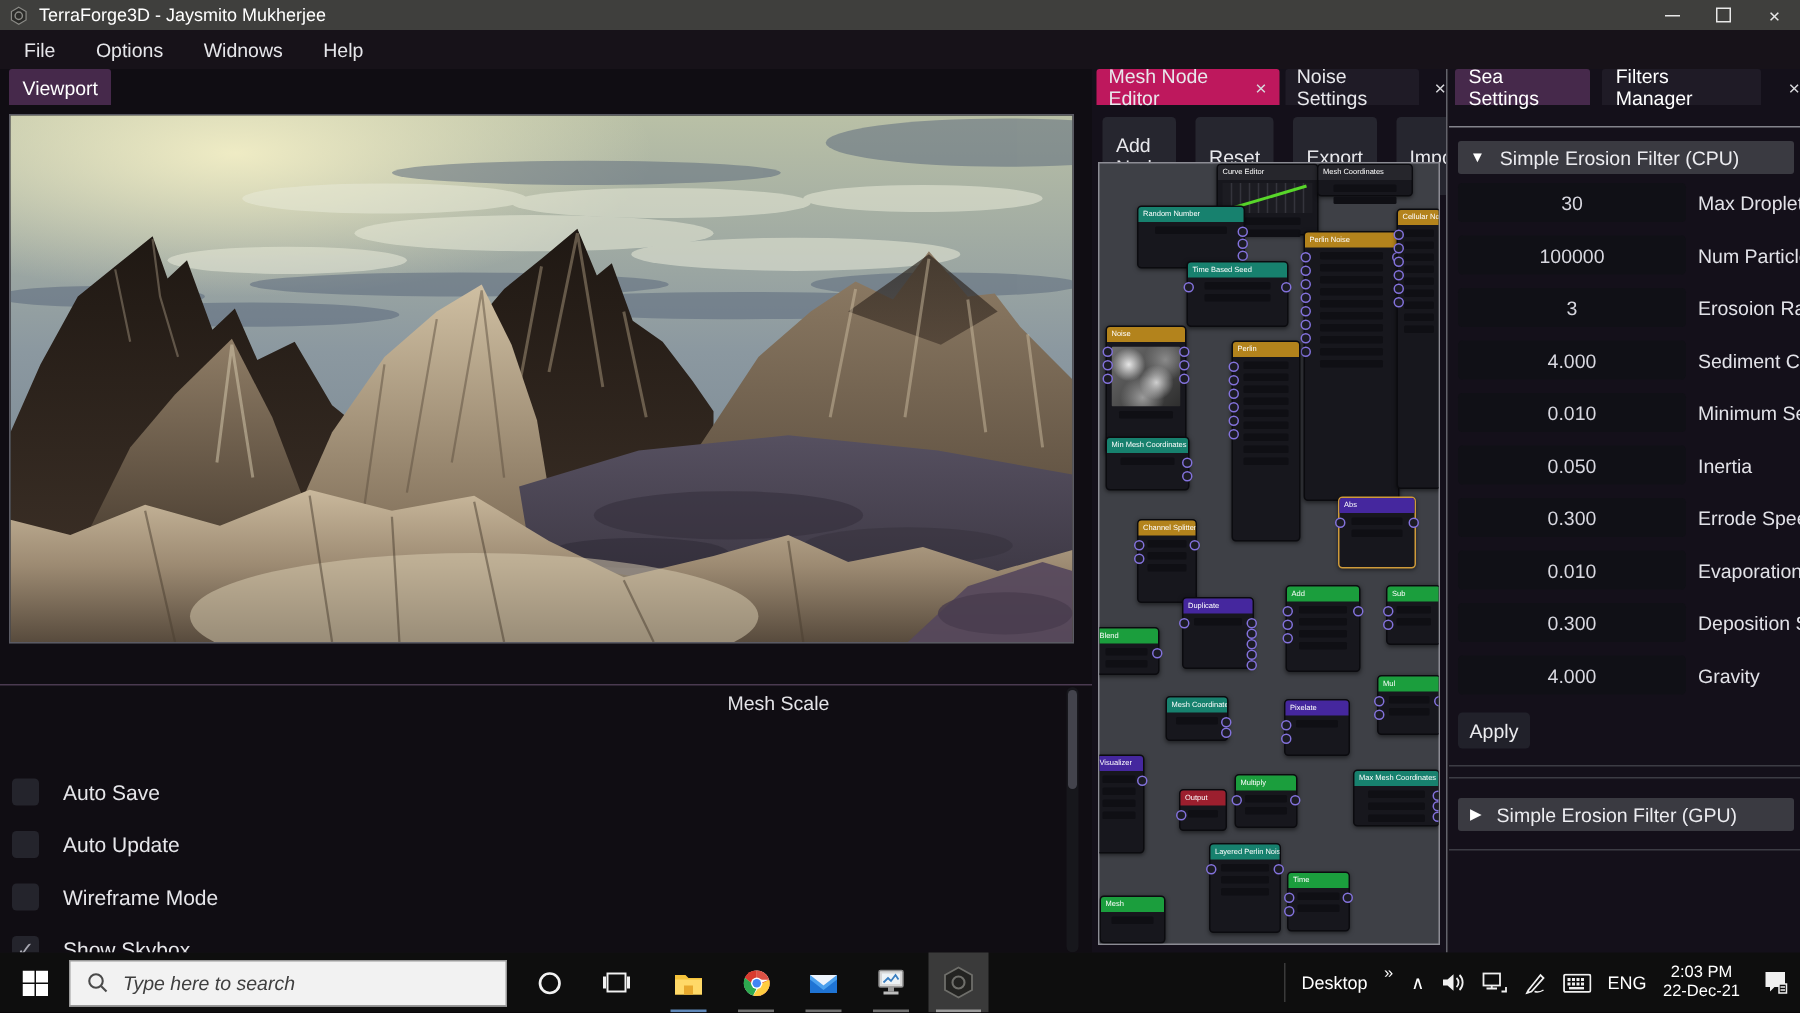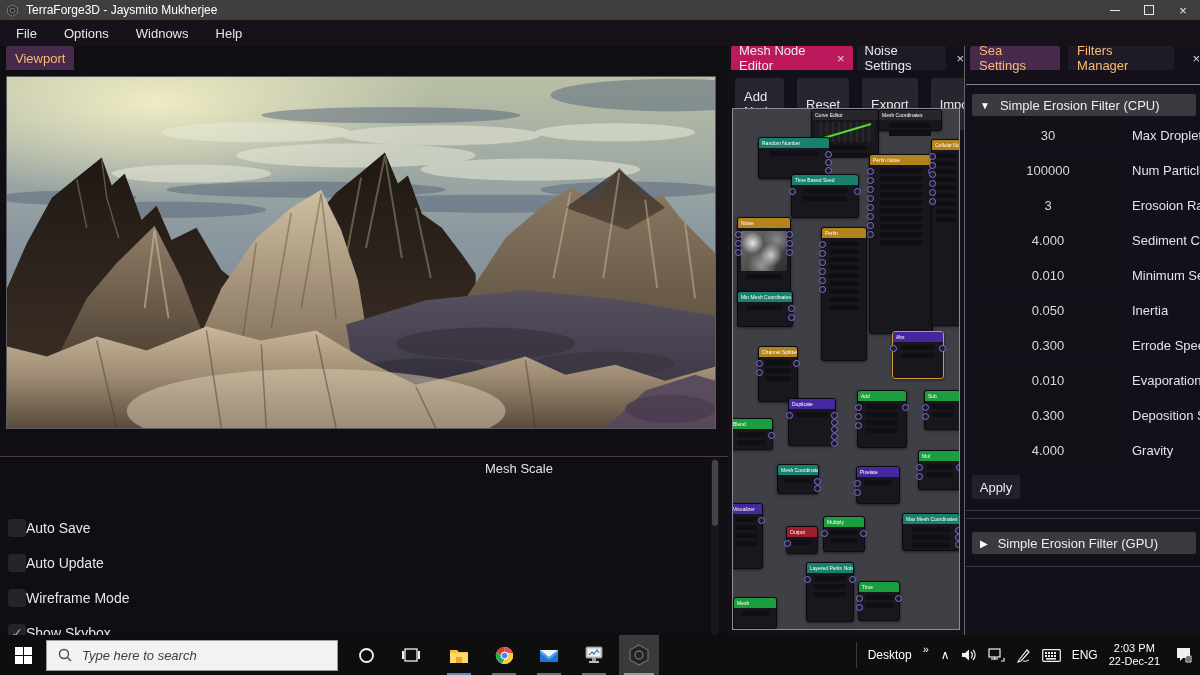--- a/index.html
+++ b/index.html
@@ -16,37 +16,37 @@
   .rest-glyph{width:8px;height:8px;border:1px solid #e8e8e8;position:relative;background:#3f3f3d;}
   .rest-glyph:before{content:"";position:absolute;left:2px;top:-3px;width:8px;height:8px;border:1px solid #e8e8e8;z-index:-1;}
   .close-glyph{font-size:13px;line-height:13px;}
 
   
   #menubar{position:absolute;left:0;top:20px;width:1200px;height:26px;background:#171219;
            display:flex;align-items:center;gap:27px;padding-left:16px;color:#e6e6ea;font-size:13px;}
   .menu-item{cursor:default;}
 
   
-  .tab{display:inline-flex;align-items:center;height:24px;padding:0 9px;font-size:13px;color:#fdba74;border-radius:2px 2px 0 0;}
+  .tab{display:inline-flex;align-items:center;height:24px;padding:0 9px;font-size:13px;color:#ffffff;border-radius:2px 2px 0 0;}
   .tab.purple{background:#46294b;}
   .tab.darkactive{background:#292130;}
   .tab.inactive{background:#1f1b26;}
 
   
   #leftpanel{position:absolute;left:0;top:46px;width:728px;height:589px;background:#100d13;overflow:hidden;}
   #viewport-tab{position:absolute;left:6px;top:0;}
   #render{position:absolute;left:6px;top:30px;width:708px;height:351px;border:1px solid #5b5b64;background:#222;}
   #render svg{display:block;width:100%;height:100%;}
   #ctrl-tabs{position:absolute;left:0;top:388px;height:22px;display:flex;gap:4px;}
   #ctrl-tabs .tab{height:22px;font-size:13px;}
   #ctrl-hline{position:absolute;left:0;top:410px;width:728px;height:1px;background:#4a3a50;}
   #mesh-input{position:absolute;left:8px;top:413px;width:469px;height:21px;background:#1a1a21;border-radius:3px;
               color:#dcdce4;font-size:13px;display:flex;align-items:center;justify-content:center;}
   #mesh-label{position:absolute;left:485px;top:415px;color:#e4e4e8;font-size:13px;}
-  .cbrow{position:absolute;left:8px;display:flex;align-items:center;}
+  .cbrow{position:absolute;left:8px;display:flex;align-items:center;gap:16px;}
   .cbox{width:18px;height:18px;background:#24242c;border-radius:3px;display:flex;align-items:center;justify-content:center;
         color:#a8a8b2;font-size:14px;font-weight:bold;}
   .cblabel{color:#e6e6ea;font-size:14px;}
   #left-scroll-track{position:absolute;left:711px;top:412px;width:8px;height:177px;background:#17171c;border-radius:4px;}
   #left-scroll-thumb{position:absolute;left:1px;top:2px;width:6px;height:66px;background:#43434c;border-radius:3px;}
 
   
   #nodepanel{position:absolute;left:728px;top:46px;width:236px;height:589px;background:#14101a;overflow:hidden;}
   .ntab{display:inline-flex;align-items:center;height:24px;padding:0 8px;font-size:13px;color:#e8e8ec;gap:8px;border-radius:2px 2px 0 0;}
   .ntab.active{background:#be185d;}

